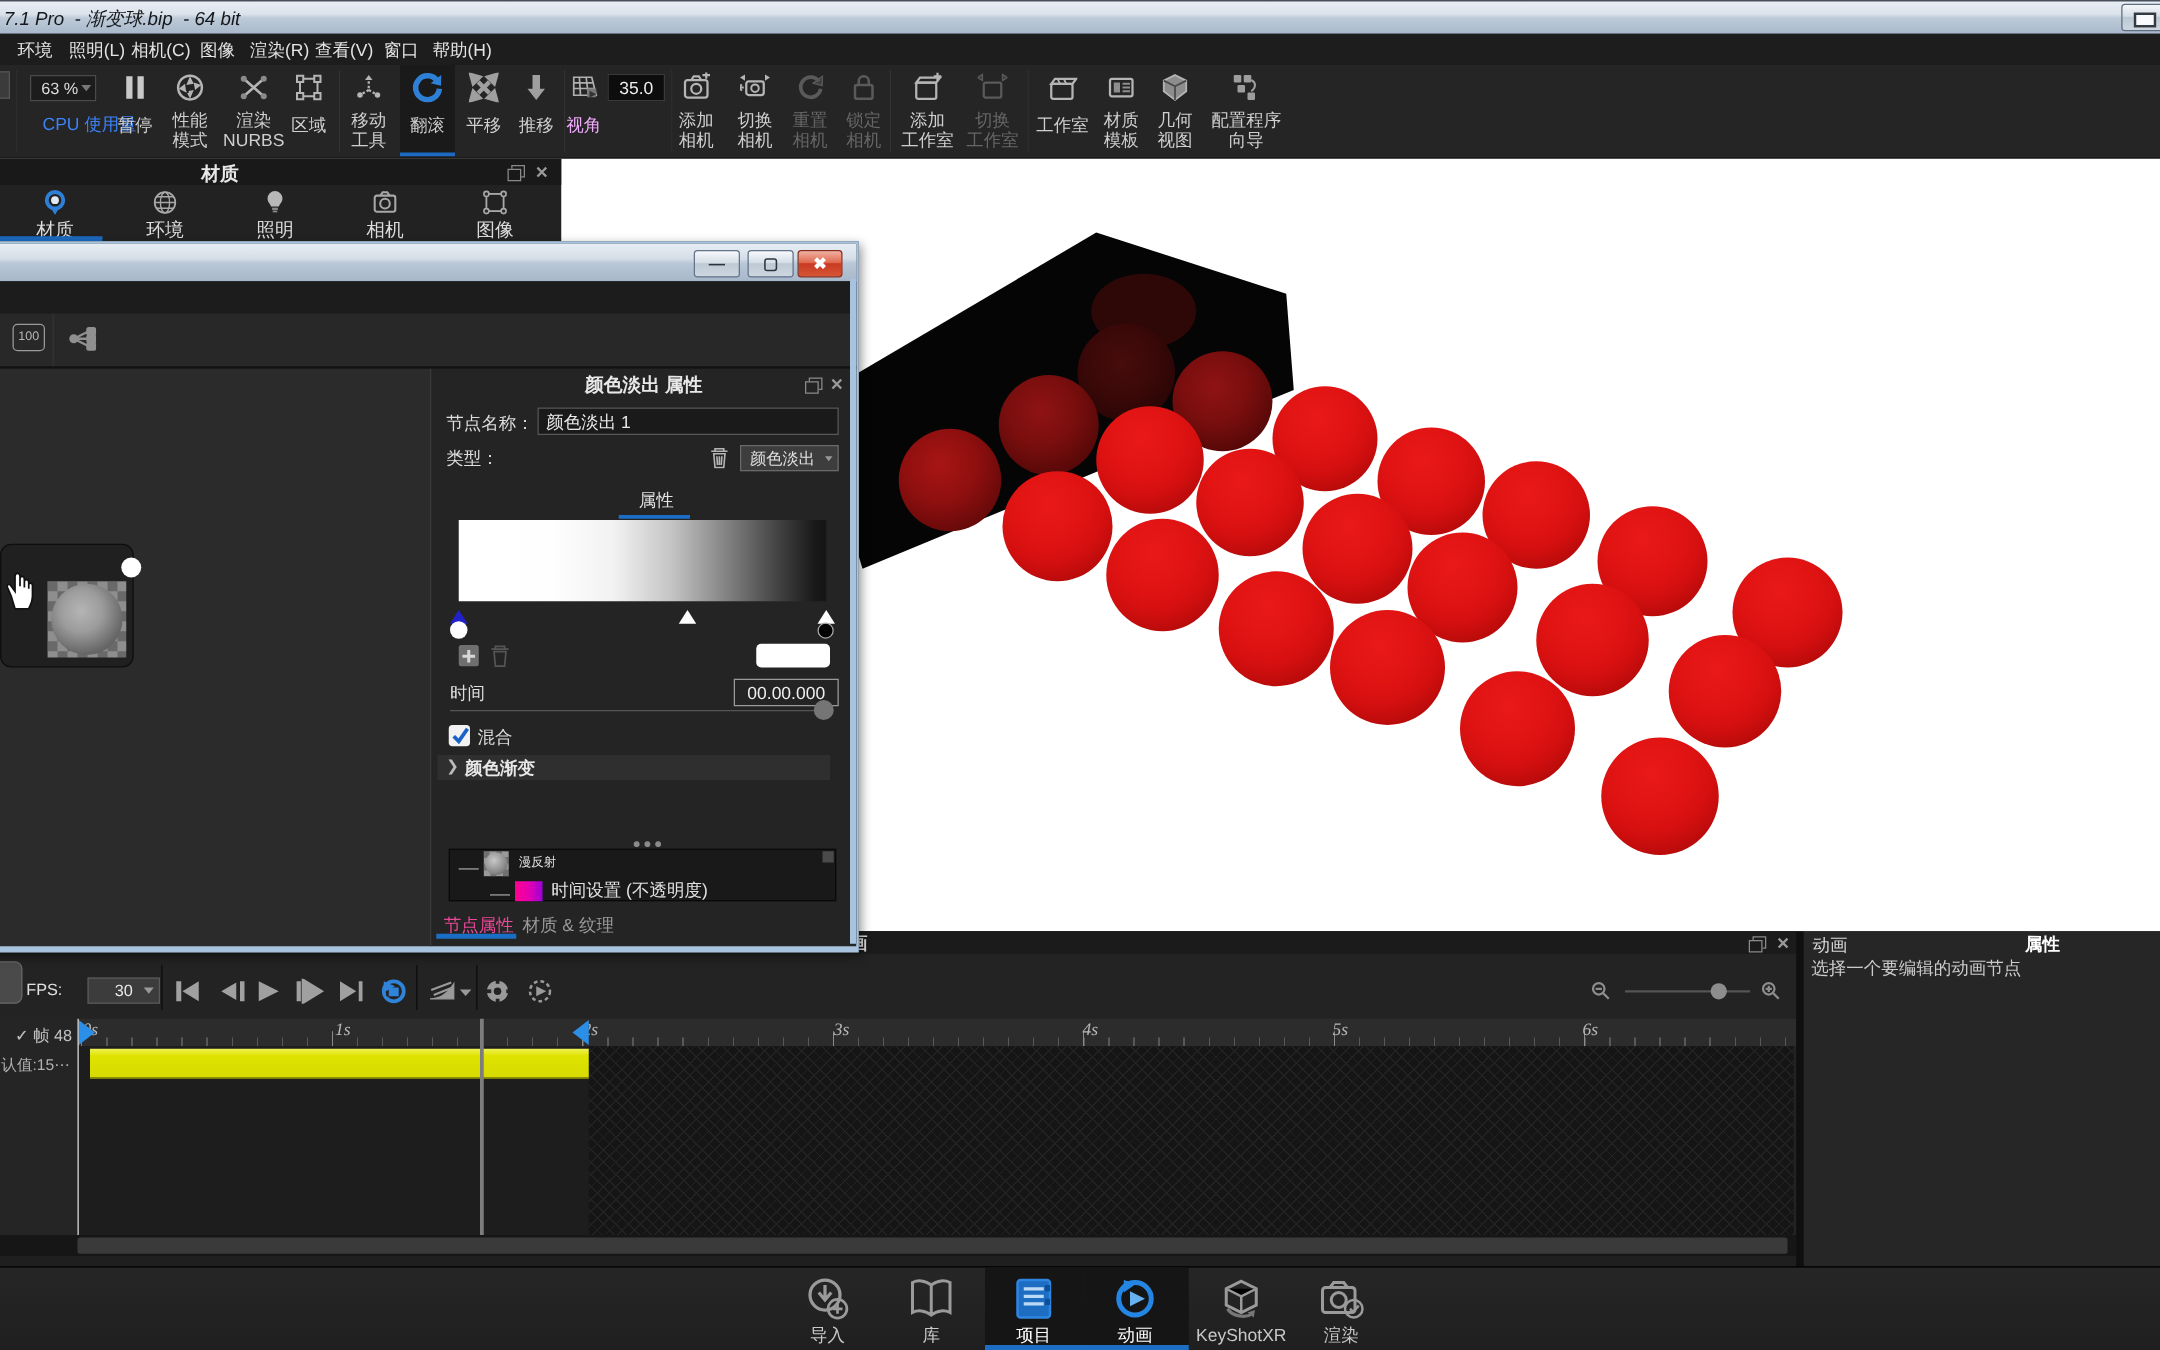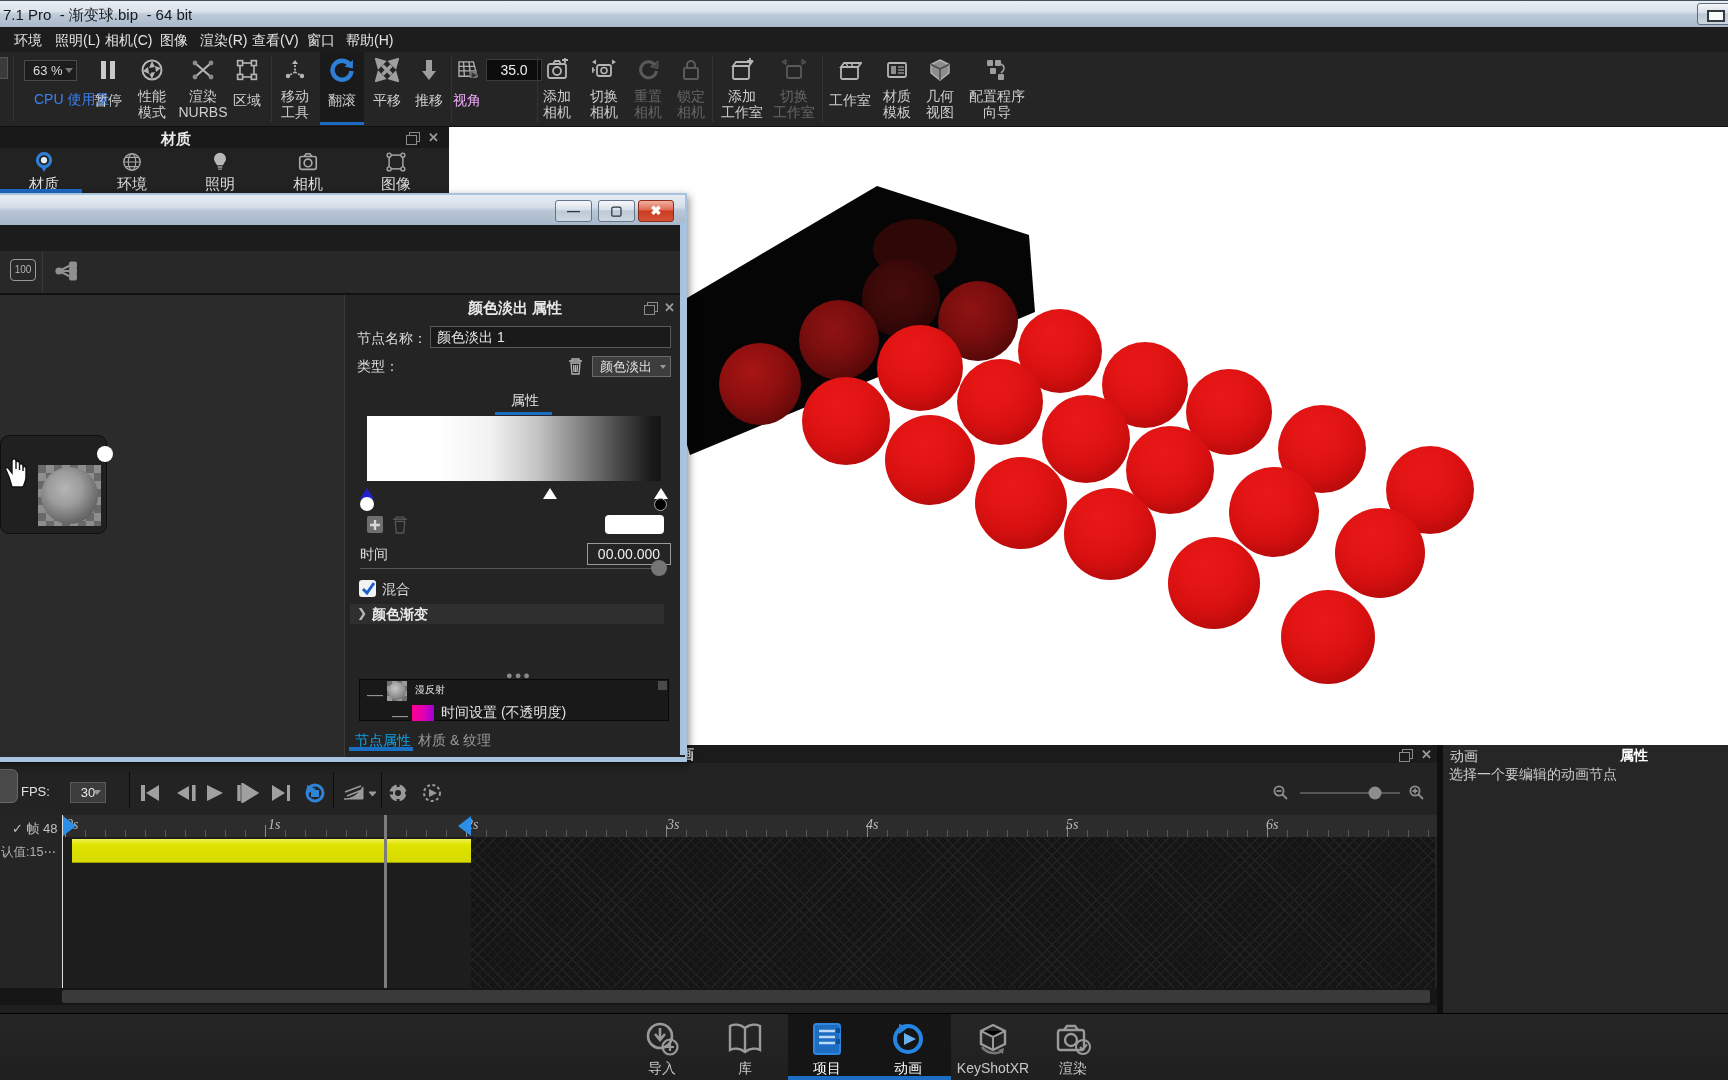--- a/index.html
+++ b/index.html
@@ -2,21 +2,21 @@
 <html><head><meta charset="utf-8">
 <style>
 html,body{margin:0;padding:0;width:1728px;height:1080px;overflow:hidden;background:#1b1b1b;
   font-family:"Liberation Sans",sans-serif;}
 *{box-sizing:border-box;}
 .abs{position:absolute;}
 #stage{position:absolute;left:0;top:0;width:1728px;height:1080px;}
 
 #titlebar{left:0;top:0;width:1728px;height:27px;
   background:linear-gradient(180deg,#e9eef4 0%,#dae2eb 40%,#bdcad8 52%,#a9b9cb 100%);
-  border-top:1px solid #45505c;}
+  border-top:1px solid #45505c;font-style:italic;}
 #titlebar .ttl{position:absolute;left:3px;top:5px;font-size:15px;color:#15181c;white-space:pre;}
 #winmax{position:absolute;right:-6px;top:2px;width:37px;height:22px;border:1px solid #5d6e80;border-radius:3px;
   background:linear-gradient(180deg,#f6f8fa,#d3dce5 45%,#bcc8d4 50%,#cdd6df);}
 #winmax:before{content:"";position:absolute;left:9px;top:6px;width:14px;height:8px;border:2px solid #333a42;background:#f8fafc;}
 #menubar{left:0;top:27px;width:1728px;height:25px;background:#1d1d1d;}
 #menubar span{position:absolute;top:5px;font-size:14px;color:#e4e4e4;}
 #toolbar{left:0;top:52px;width:1728px;height:75px;background:#252525;border-bottom:1px solid #111;}
 .tsep{position:absolute;top:4px;width:1px;height:66px;background:#151515;border-right:1px solid #333;}
 .tbtn{position:absolute;top:0;height:73px;text-align:center;color:#cfcfcf;font-size:14px;}
 .tbtn .ic{position:absolute;top:6px;left:50%;transform:translateX(-50%);width:24px;height:24px;}
@@ -195,21 +195,21 @@
           <path d="M12 22 L5 13 L9 13 L9 2 L15 2 L15 13 L19 13Z" fill="#9f9f9f"></path>
         </svg>
         <div class="lb1">推移</div>
       </div>
 <div class="tsep" style="left:451px"></div>
 <div class="abs" style="left:457px;top:8px;width:22px;height:18px"><svg viewBox="0 0 24 20" width="22" height="18">
           <path d="M2 2 L18 2 L22 18 L2 18Z M2 7 L19 7 M2 12 L20 12 M7 2 L8 18 M13 2 L15 18" fill="none" stroke="#b0b0b0" stroke-width="1.5"></path>
           <path d="M14 12 L22 12 L22 20 L14 20Z" fill="#777"></path>
           <path d="M16 14 L22 17 L16 20Z" fill="#333"></path>
         </svg></div>
-<div class="abs" style="left:486px;top:7px;width:56px;height:22px;background:#0d0d0d;border:1px solid #3a3a3a;color:#eee;font-size:14px;line-height:20px;text-align:center">35.0</div>
+<div class="abs" style="left:486px;top:7px;width:46px;height:22px;background:#0d0d0d;border:1px solid #3a3a3a;color:#eee;font-size:14px;line-height:20px;text-align:center">35.0</div>
 <div class="abs" style="left:453px;top:40px;color:#f0abfc;font-size:14px">视角</div>
 <div class="tsep" style="left:537px"></div>
 <div class="tbtn" style="left:535px;width:44px">
         <svg class="ic" viewBox="0 0 24 24">
           <rect x="3" y="6" width="18" height="14" rx="2" fill="none" stroke="#b5b5b5" stroke-width="1.8"></rect>
           <path d="M8 6 L10 3 L14 3 L16 6" fill="none" stroke="#b5b5b5" stroke-width="1.8"></path>
           <circle cx="12" cy="13" r="4" fill="none" stroke="#b5b5b5" stroke-width="1.8"></circle>
           <path d="M17 2 L23 2 M20 -1 L20 5" stroke="#b5b5b5" stroke-width="1.8"></path>
         </svg>
         <div class="lb">添加
@@ -434,35 +434,35 @@
 <span style="position:absolute;left:7px;top:6px;color:#999">—</span>
 <div style="position:absolute;left:27px;top:1px;width:20px;height:20px;background:repeating-conic-gradient(#9a9a9a 0 25%,#707070 0 50%) 0 0/10px 10px"></div>
 <div style="position:absolute;left:28px;top:2px;width:18px;height:18px;border-radius:50%;background:radial-gradient(circle at 40% 35%,#c8c8c8,#8a8a8a 60%,#555)"></div>
 <span style="position:absolute;left:55px;top:3px;color:#e0e0e0;font-size:10px">漫反射</span>
 <span style="position:absolute;left:32px;top:27px;color:#999">—</span>
 <div style="position:absolute;left:52px;top:25px;width:22px;height:16px;background:linear-gradient(90deg,#ff0090,#e100b4 55%,#9b00d8)"></div>
 <span style="position:absolute;left:81px;top:24px;color:#e0e0e0;font-size:14px">时间设置 (不透明度)</span>
 <div style="position:absolute;right:1px;top:1px;width:9px;height:9px;background:#4a4a4a"></div>
 </div>
 
-<span style="position:absolute;left:10px;top:437px;color:#0ea5e9;font-size:14px">节点属性</span>
+<span style="position:absolute;left:10px;top:437px;color:#ec4899;font-size:14px">节点属性</span>
 <span style="position:absolute;left:73px;top:437px;color:#9a9a9a;font-size:14px">材质 &amp; 纹理</span>
 <div style="position:absolute;left:4px;top:452px;width:64px;height:4px;background:#1a6fc4"></div>
 </div>
 </div>
 
 <div class="abs" id="timeline">
 <div id="tl-head">
 <span style="position:absolute;left:666px;top:1px;color:#ddd;font-size:14px;font-weight:bold">动画</span>
 <div class="wbtn" style="left:1402px;top:4px"></div>
         <div class="wbtn" style="left:1399px;top:7px;background:#1b1b1b"></div>
 <span class="wx" style="left:1421px;top:5px">✕</span>
 </div>
 <span style="position:absolute;left:21px;top:39px;color:#e0e0e0;font-size:13px">FPS:</span>
-<div style="position:absolute;left:70px;top:37px;width:36px;height:21px;background:#3c3c3c;border:1px solid #5a5a5a;color:#e8e8e8;font-size:13px;line-height:19px;text-align:center">30<span style="position:absolute;right:4px;top:7px;width:0;height:0;border:4px solid transparent;border-top:5px solid #999"></span></div>
+<div style="position:absolute;left:70px;top:37px;width:58px;height:21px;background:#3c3c3c;border:1px solid #5a5a5a;color:#e8e8e8;font-size:13px;line-height:19px;text-align:center">30<span style="position:absolute;right:4px;top:7px;width:0;height:0;border:4px solid transparent;border-top:5px solid #999"></span></div>
 <div style="position:absolute;left:129px;top:27px;width:1px;height:36px;background:#0c0c0c"></div>
 <div style="position:absolute;left:333px;top:27px;width:1px;height:36px;background:#0c0c0c"></div>
 <div style="position:absolute;left:381px;top:27px;width:1px;height:36px;background:#0c0c0c"></div>
 <svg style="position:absolute;left:139px;top:38px" width="310" height="20" viewBox="0 0 310 20">
 <g fill="#a0a0a0">
           <path d="M2 2 L6 2 L6 18 L2 18Z M20 2 L20 18 L7 10Z"></path>
           <path d="M50 3 L50 17 L38 10Z M53 2 L56.6 2 L56.6 18 L53 18Z"></path>
           <path d="M68 2 L84 10 L68 18Z"></path>
           <path d="M100 2 L100 18 M104 2 L117 10 L104 18Z" stroke="#a0a0a0" stroke-width="3.4"></path>
           <path d="M133 2 L146 10 L133 18Z M148 2 L151 2 L151 18 L148 18Z"></path>

